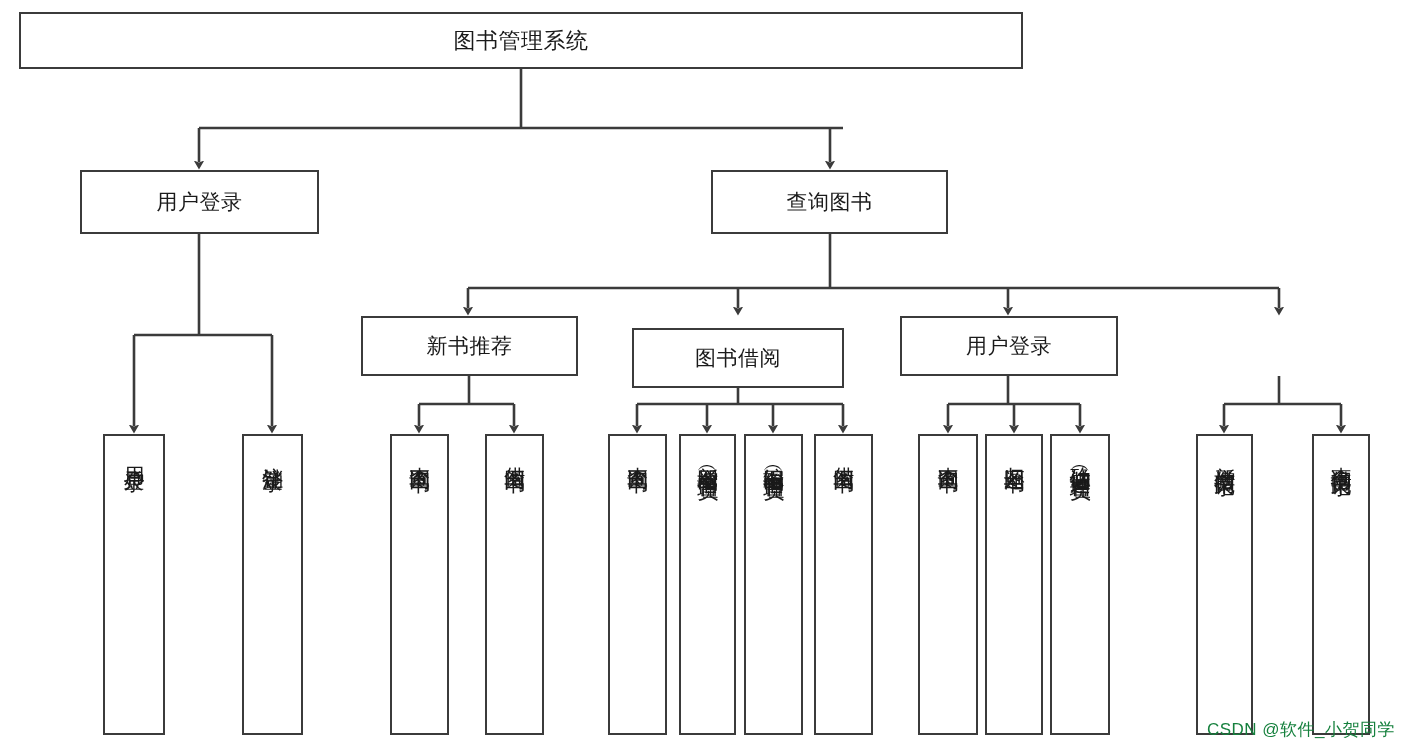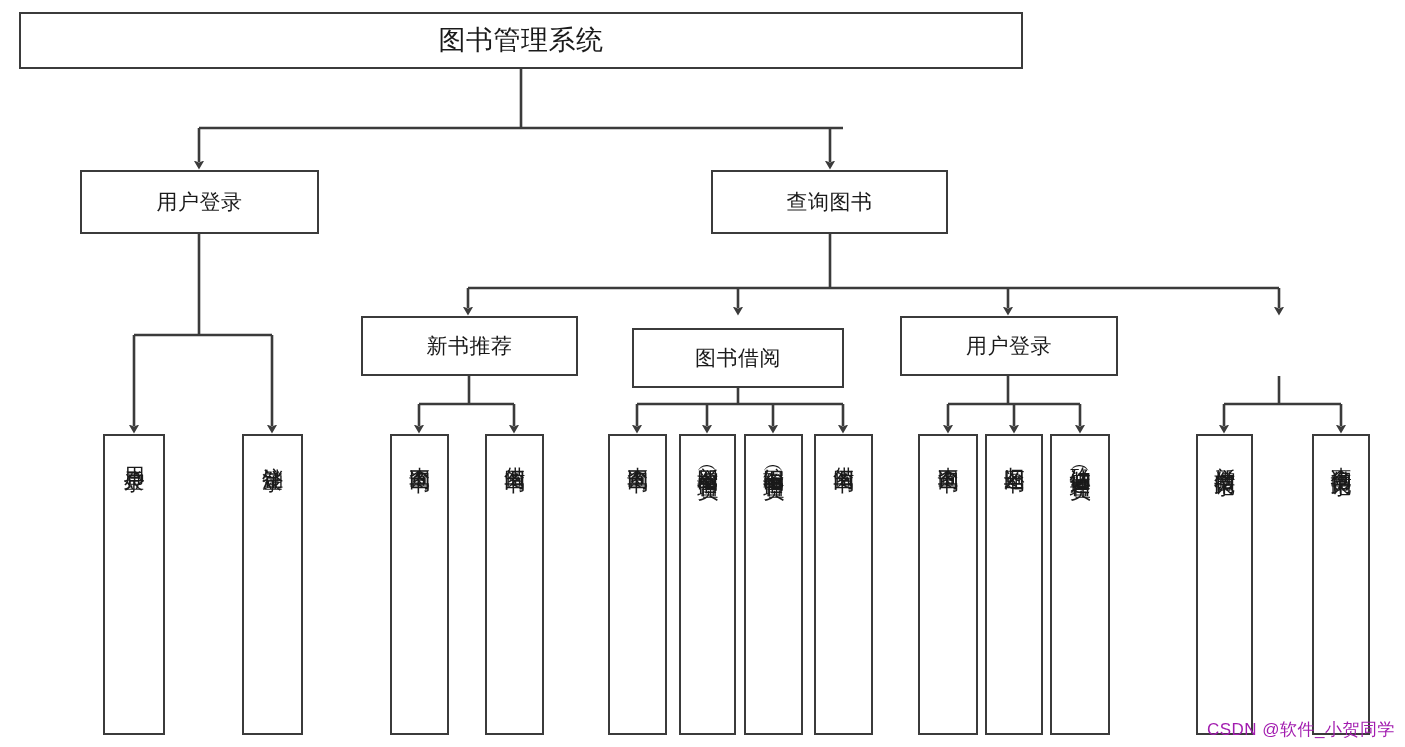--- a/index.html
+++ b/index.html
@@ -41,42 +41,42 @@
     text-align: center;
     line-height: 1.18;
     letter-spacing: 0.5px;
   }
   
   .node.horiz .node-label {
     font-size: 21px;
     white-space: nowrap;
   }
   .node.root .node-label {
-    font-size: 27px;
+    font-size: 22px;
   }
   
   .node.vert {
     align-items: flex-start;
     justify-content: center;
     padding-top: 14px;
   }
   .node.vert .node-label {
     writing-mode: vertical-rl;
     text-orientation: upright;
     font-size: 21px;
     line-height: 1.06;
     letter-spacing: 2px;
     max-height: 100%;
   }
   #watermark {
     position: absolute;
     right: 10px;
     bottom: 6px;
     font-size: 17px;
-    color: #a21caf;
+    color: #15803d;
     white-space: nowrap;
     z-index: 5;
     letter-spacing: 0.5px;
   }
 </style>
 </head>
 <body>
 
 <div id="canvas">
 

